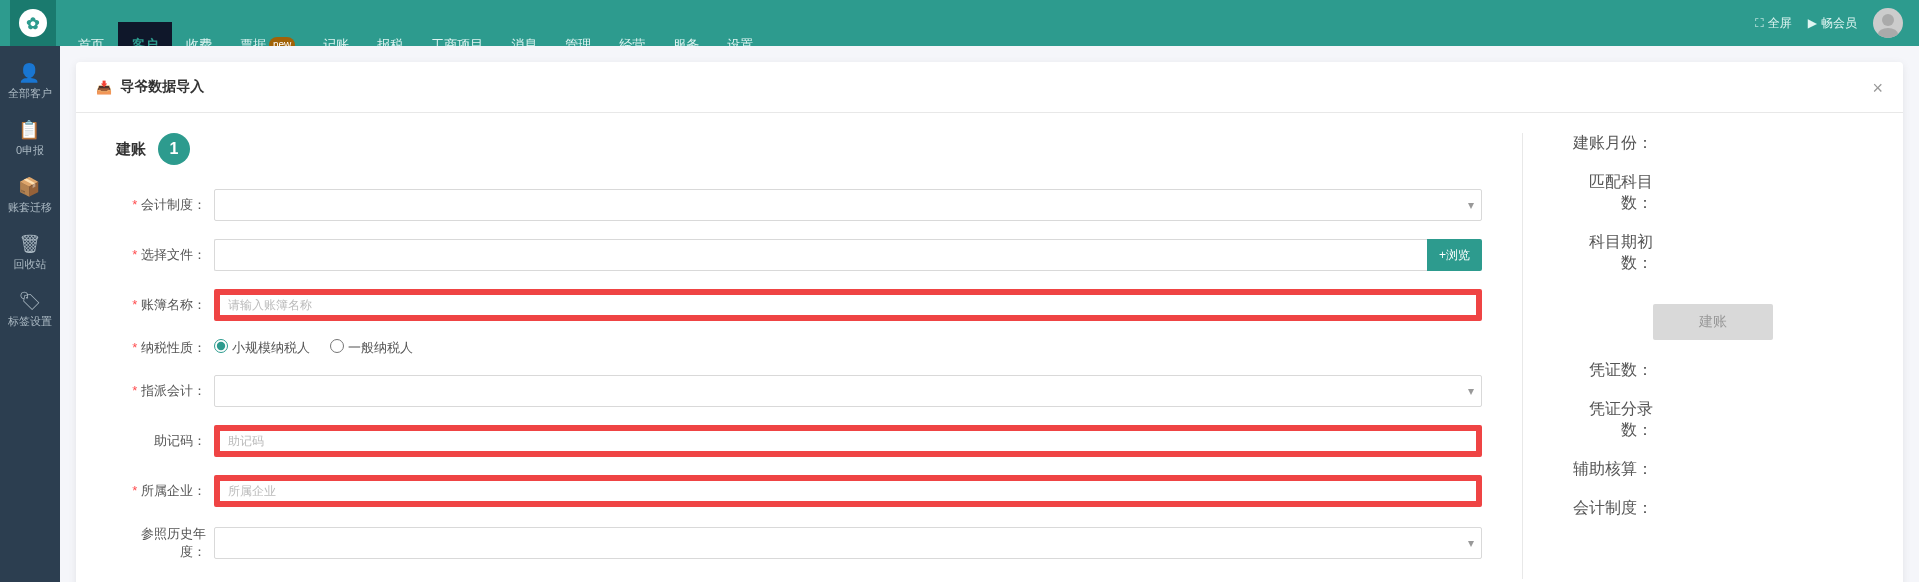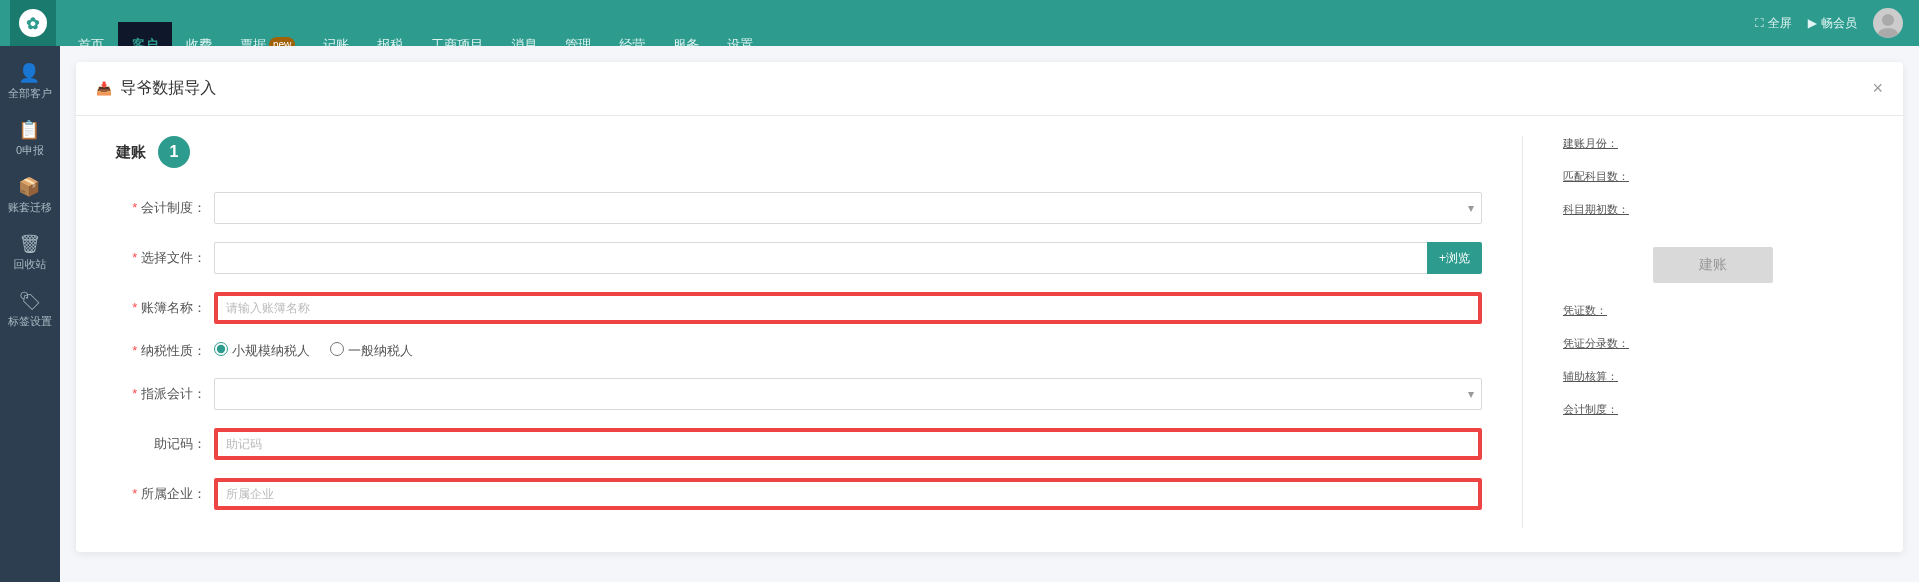--- a/index.html
+++ b/index.html
@@ -136,22 +136,22 @@
       min-height: 490px;
     }
     .modal-header {
       padding: 16px 20px;
       border-bottom: 1px solid #e8e8e8;
       display: flex;
       align-items: center;
       gap: 8px;
     }
     .modal-title {
-      font-size: 16px;
-      font-weight: normal;
+      font-size: 14px;
+      font-weight: bold;
       color: #333;
     }
     .modal-close {
       position: absolute;
       right: 20px;
       top: 16px;
       cursor: pointer;
       font-size: 18px;
       color: #999;
     }
@@ -251,21 +251,21 @@
       right: 8px;
       top: 50%;
       transform: translateY(-50%);
       pointer-events: none;
       color: #999;
       font-size: 12px;
     }
     .text-input {
       width: 100%;
       height: 32px;
-      border: 4px solid #ef4444;
+      border: 6px solid #ef4444;
       border-radius: 2px;
       padding: 1px 8px;
       font-size: 12px;
       outline: none;
     }
     .text-input::placeholder { color: #bbb; }
     .radio-group {
       display: flex;
       align-items: center;
       gap: 20px;
@@ -290,25 +290,24 @@
       width: 380px;
       padding: 0 40px;
     }
     .info-row {
       display: flex;
       align-items: center;
       margin-bottom: 18px;
     }
     .info-label {
       width: 90px;
-      text-align: left;
+      text-align: right;
       color: #555;
-      font-size: 11px;
+      font-size: 16px;
       flex-shrink: 0;
-      text-decoration: underline;
     }
     .info-value {
       margin-left: 8px;
       color: #333;
       font-size: 13px;
     }
     .build-btn {
       display: block;
       margin: 0 auto;
       width: 120px;
@@ -493,20 +492,28 @@
 
           <div class="form-row">
             <span class="form-label">
               <span style="color:#ff4d4f;">*</span> 所属企业：
             </span>
             <div class="form-control-wrap">
               <input type="text" class="text-input" placeholder="所属企业" style="">
             </div>
           </div>
 
+          <div class="form-row">
+            <span class="form-label">参照历史年度：</span>
+            <div class="form-control-wrap select-wrap">
+              <select class="select-input">
+                <option value=""></option>
+              </select>
+            </div>
+          </div>
         </div>
 
         <div class="info-section">
           <div class="info-row">
             <span class="info-label">建账月份：</span>
             <span class="info-value"></span>
           </div>
           <div class="info-row">
             <span class="info-label">匹配科目数：</span>
             <span class="info-value"></span>

